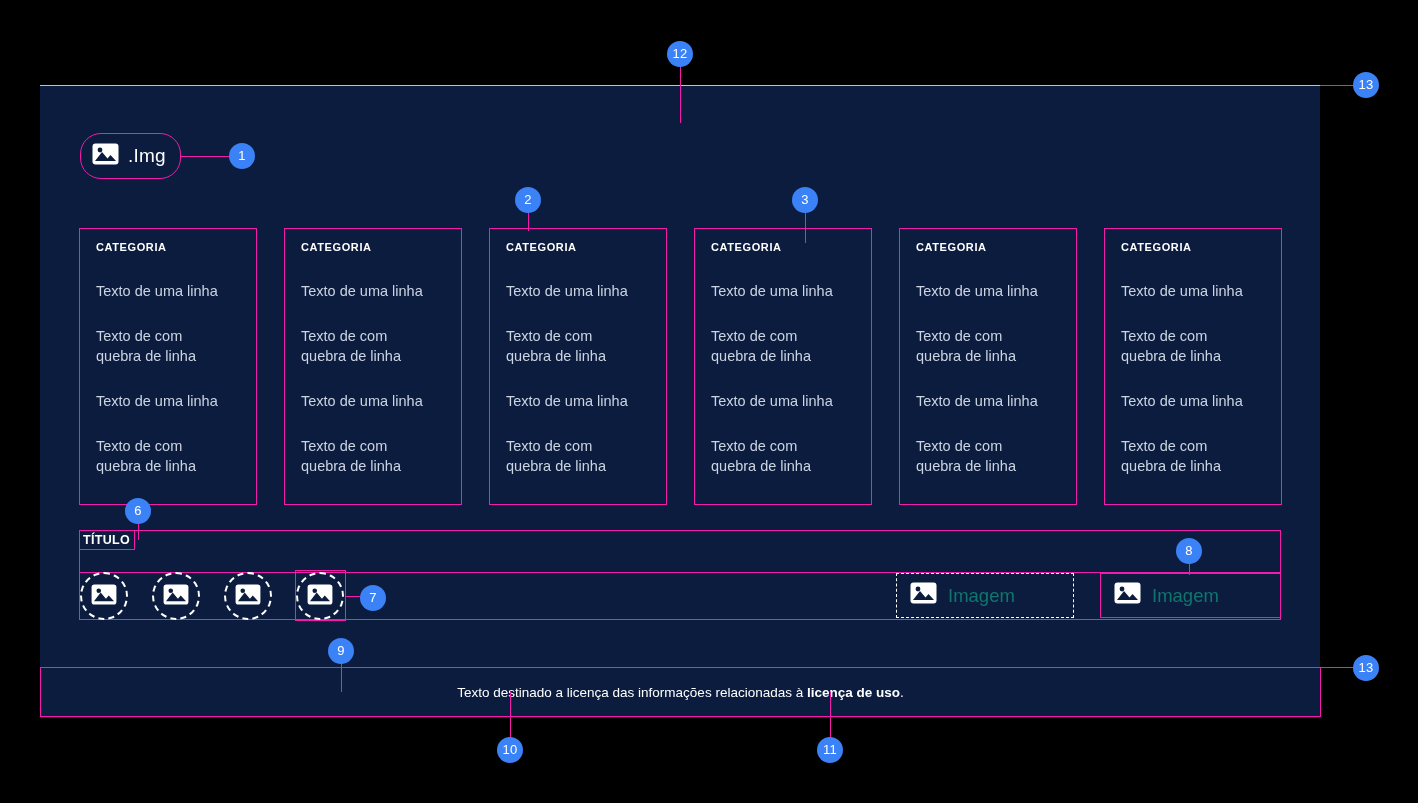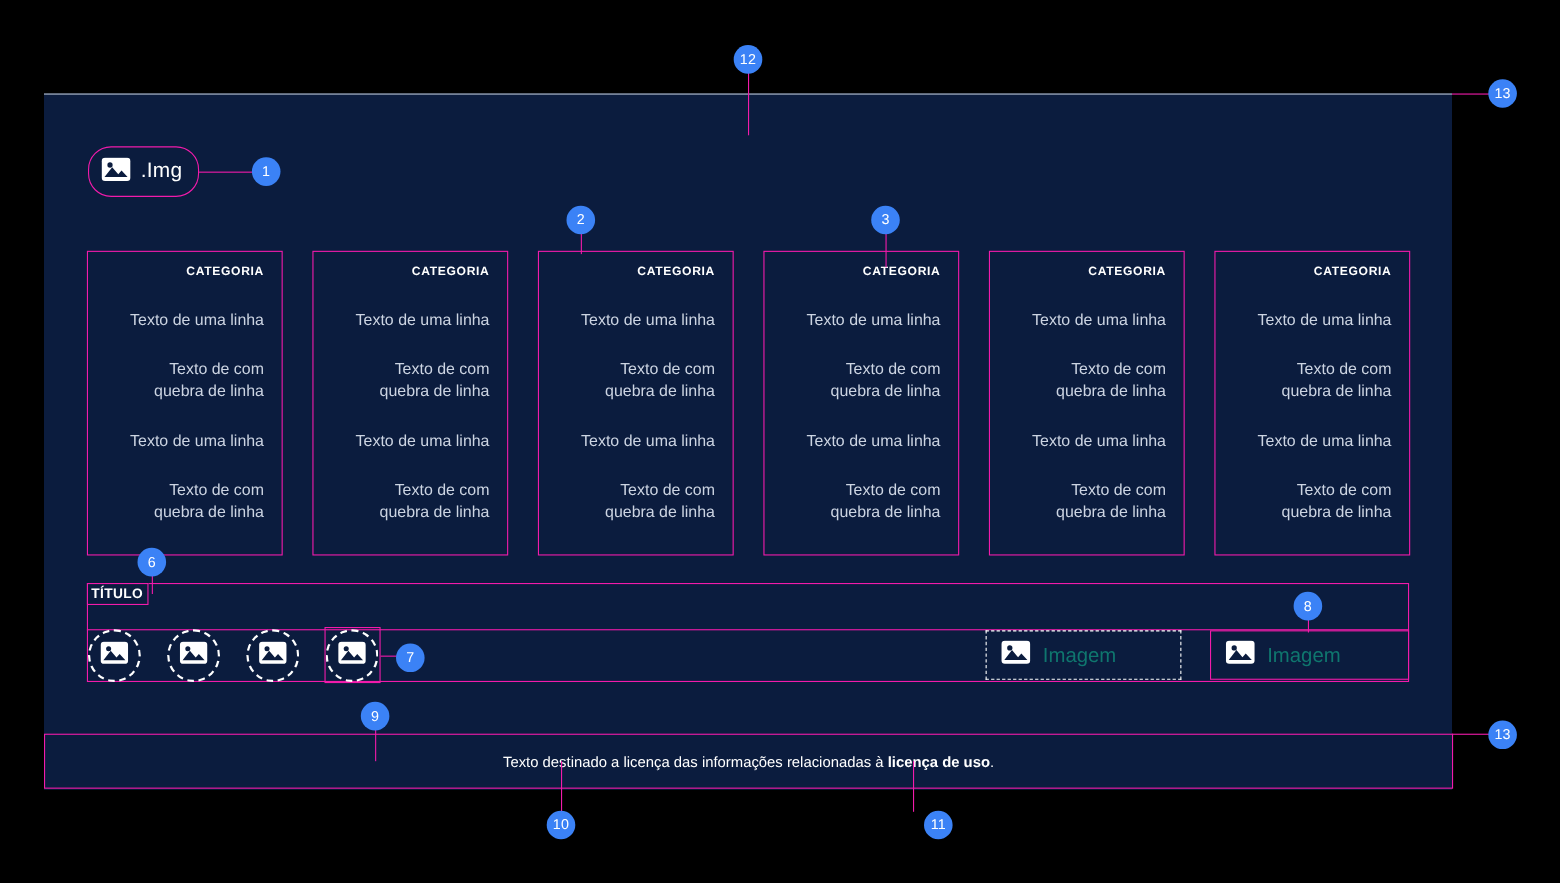--- a/index.html
+++ b/index.html
@@ -91,21 +91,20 @@
     width: 1203px;
     height: 277px;
     display: flex;
   }
   .col {
     width: 178px;
     border: 1px solid #f21bab;
     box-sizing: border-box;
     padding: 12px 16px 0 16px;
     margin-right: 27px;
-    text-align: right;
   }
   .col:last-child { margin-right: 0; }
   .col-head {
     color: #ffffff;
     font-size: 11px;
     font-weight: bold;
     letter-spacing: 0.6px;
     margin-bottom: 28px;
   }
   .col-line {
@@ -371,16 +370,16 @@
 <div class="pinkline-h" style="left:1320px; top:667px; width:35px;"></div>
 
 <div class="marker" style="left:229px;  top:143px;">1</div>
 <div class="marker" style="left:515px;  top:187px;">2</div>
 <div class="marker" style="left:792px;  top:187px;">3</div>
 <div class="marker" style="left:125px;  top:498px;">6</div>
 <div class="marker" style="left:360px;  top:585px;">7</div>
 <div class="marker" style="left:1176px; top:538px;">8</div>
 <div class="marker" style="left:328px;  top:638px;">9</div>
 <div class="marker" style="left:497px;  top:737px;">10</div>
-<div class="marker" style="left:817px;  top:737px;margin-left:23px;">11</div>
+<div class="marker" style="left:817px;  top:737px;">11</div>
 <div class="marker" style="left:667px;  top:41px;">12</div>
 <div class="marker" style="left:1353px; top:72px;">13</div>
 <div class="marker" style="left:1353px; top:655px;">13</div>
 
 </body></html>

